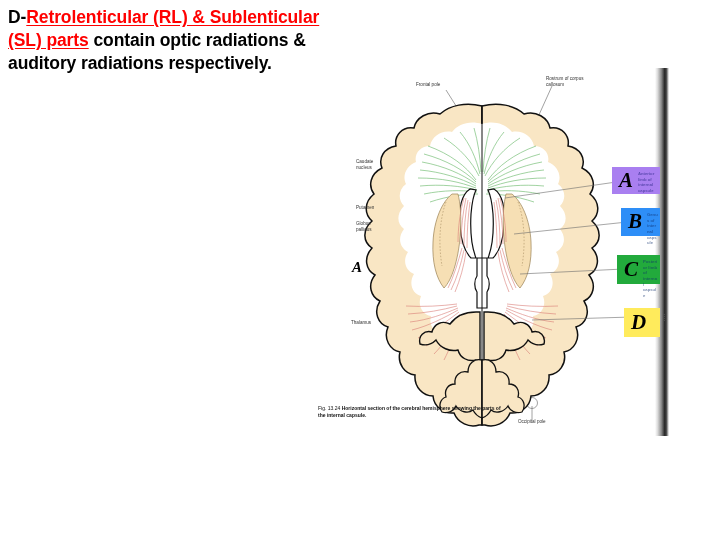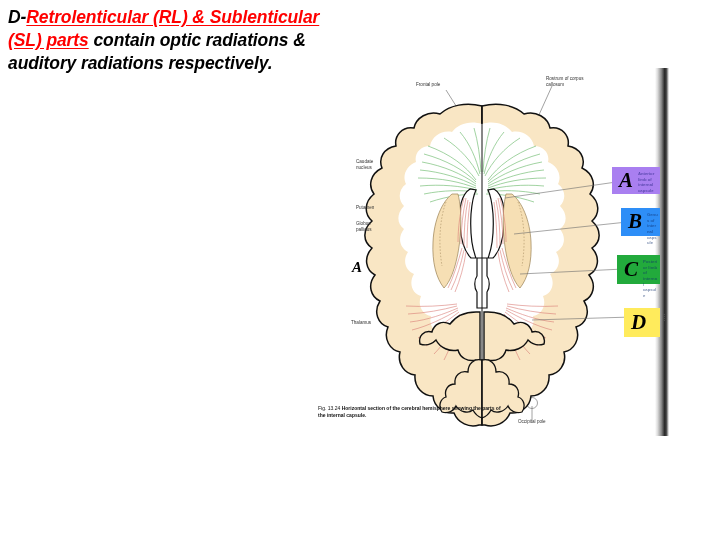--- a/index.html
+++ b/index.html
@@ -19,21 +19,20 @@
   #title-block {
     position: absolute;
     left: 8px;
     top: 6px;
     width: 330px;
     font-size: 17.5px;
     font-weight: bold;
     line-height: 1.30;
     color: #000000;
     letter-spacing: -0.1px;
-    font-style: italic;
   }
   .red-underline {
     color: #ff0000;
     text-decoration: underline;
     text-underline-offset: 2px;
   }
 
   
   #figure-panel {
     position: absolute;

